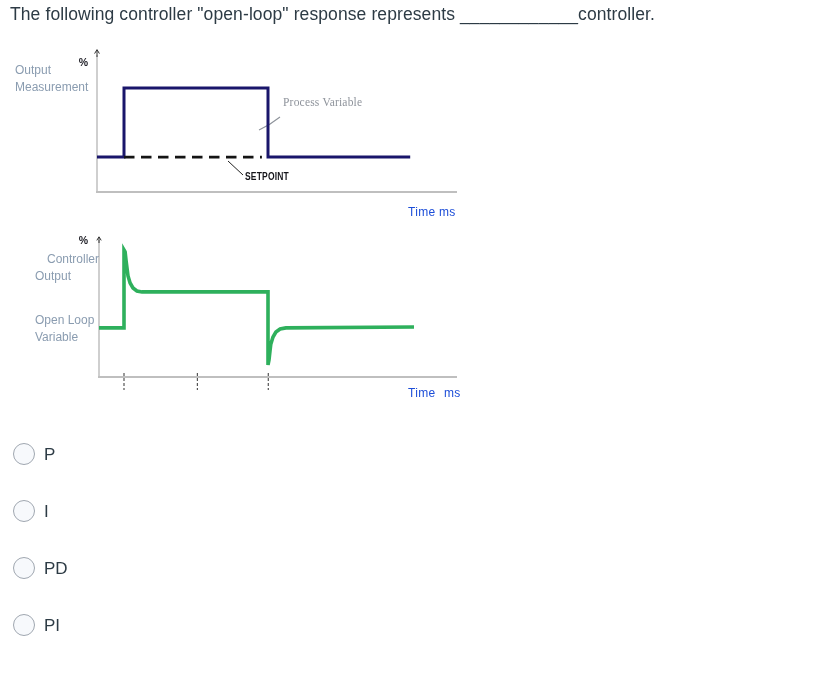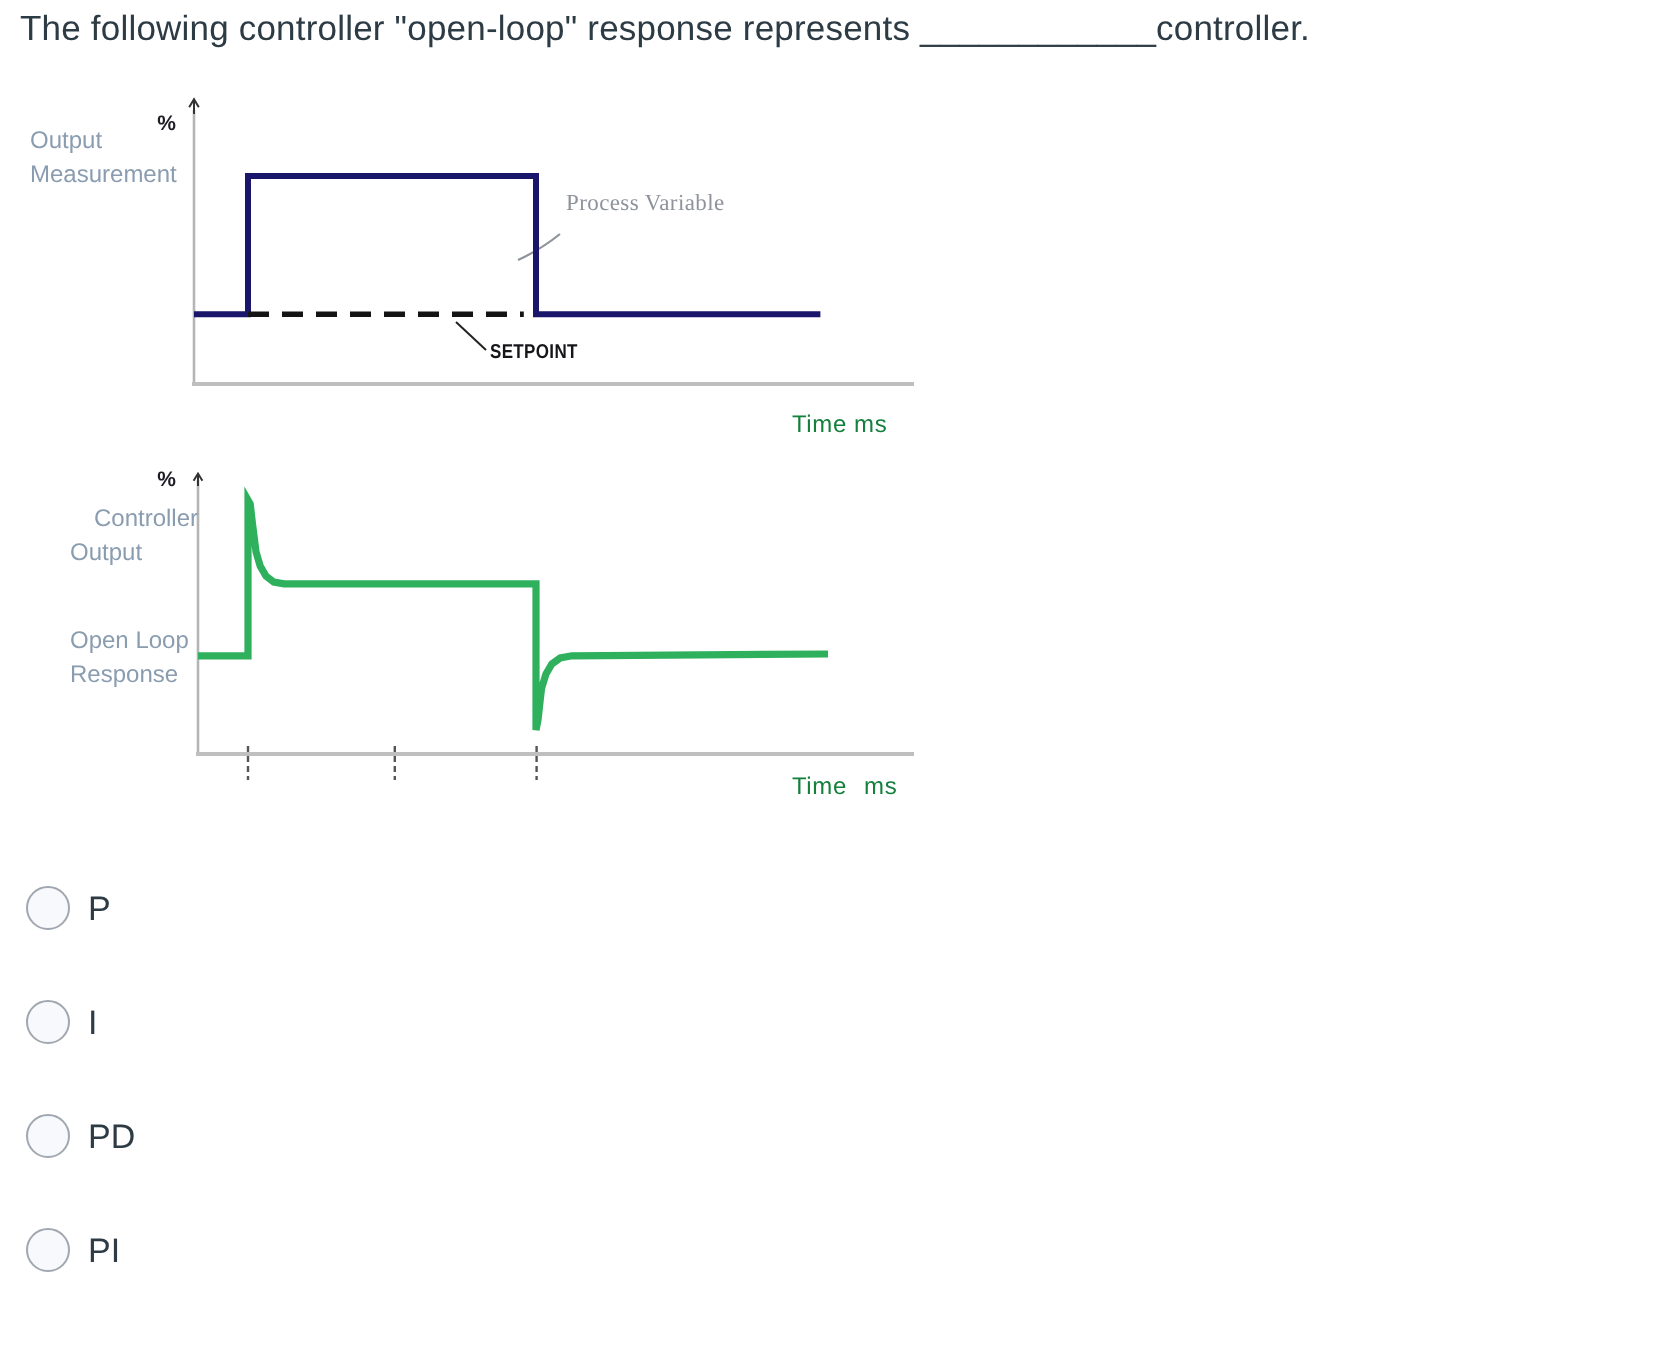--- a/index.html
+++ b/index.html
@@ -57,23 +57,24 @@
     font-weight: 700;
     color: #15151a;
     letter-spacing: 0.2px;
     transform: scaleX(0.85);
     transform-origin: left center;
     white-space: nowrap;
   }
   .time-label {
     position: absolute;
     font-size: 12px;
-    color: #15803d;
+    color: #1d4ed8;
     letter-spacing: 0.3px;
     white-space: nowrap;
+    margin-left: 12px;
   }
   .chart-2 .time-label { word-spacing: 5px; }
   .options {
     position: absolute;
     left: 13px;
     top: 443px;
   }
   .option-row {
     display: flex;
     align-items: center;
@@ -133,21 +134,21 @@
       <path d="M99 243 L99 237 M96.8 240.4 L99 236.8 L101.2 240.4" stroke="#333" stroke-width="1" fill="none"></path>
     <polyline points="99.0,327.9 124.0,327.9 124.0,250.0 125.1,251.9 126.2,261.6 128.0,275.9 130.1,283.0 133.0,288.0 136.9,291.0 142.0,291.9 268.0,291.9 268.0,365.0 269.0,360.0 270.1,350.0 270.8,344.1 273.0,337.0 275.9,332.0 280.1,329.0 285.9,327.9 414.0,327.0" fill="none" stroke="#2eb05c" stroke-width="3.6"></polyline>
         <line x1="124.0" x2="124.0" y1="373" y2="390" stroke="#555" stroke-width="1.2" stroke-dasharray="3,2"></line>
         <line x1="197.4" x2="197.4" y1="373" y2="390" stroke="#555" stroke-width="1.2" stroke-dasharray="3,2"></line>
         <line x1="268.3" x2="268.3" y1="373" y2="390" stroke="#555" stroke-width="1.2" stroke-dasharray="3,2"></line>
       </svg>
     <div class="percent-label" style="left:70px; top:2px;">%</div>
     <div class="chart-label" style="left:47px; top:20px;">Controller</div>
     <div class="chart-label" style="left:35px; top:37px;text-align:right;">Output</div>
     <div class="chart-label" style="left:35px; top:81px;">Open Loop</div>
-    <div class="chart-label" style="left:35px; top:98px;">Response</div>
+    <div class="chart-label" style="left:35px; top:98px;">Variable</div>
     <div class="time-label" style="left:396px; top:154px;">Time ms</div>
   </div>
 
   <div class="options">
     <div class="option-row">
       <div class="radio-circle"></div>
       <div class="option-label">P</div>
     </div>
     <div class="option-row">
       <div class="radio-circle"></div>

